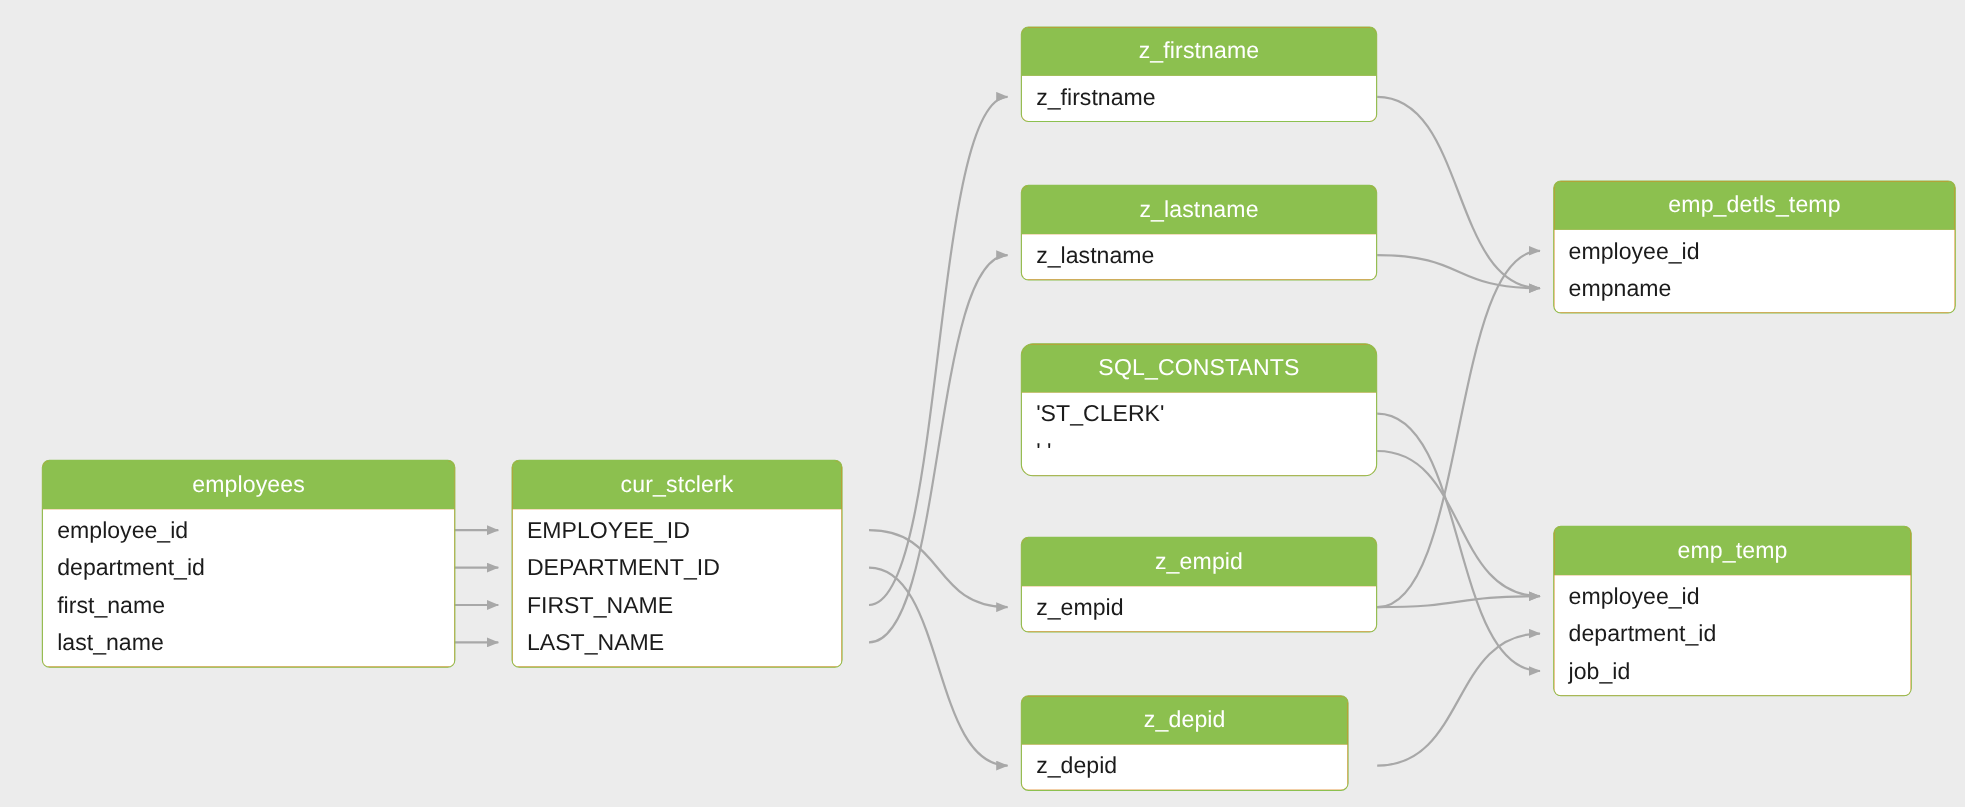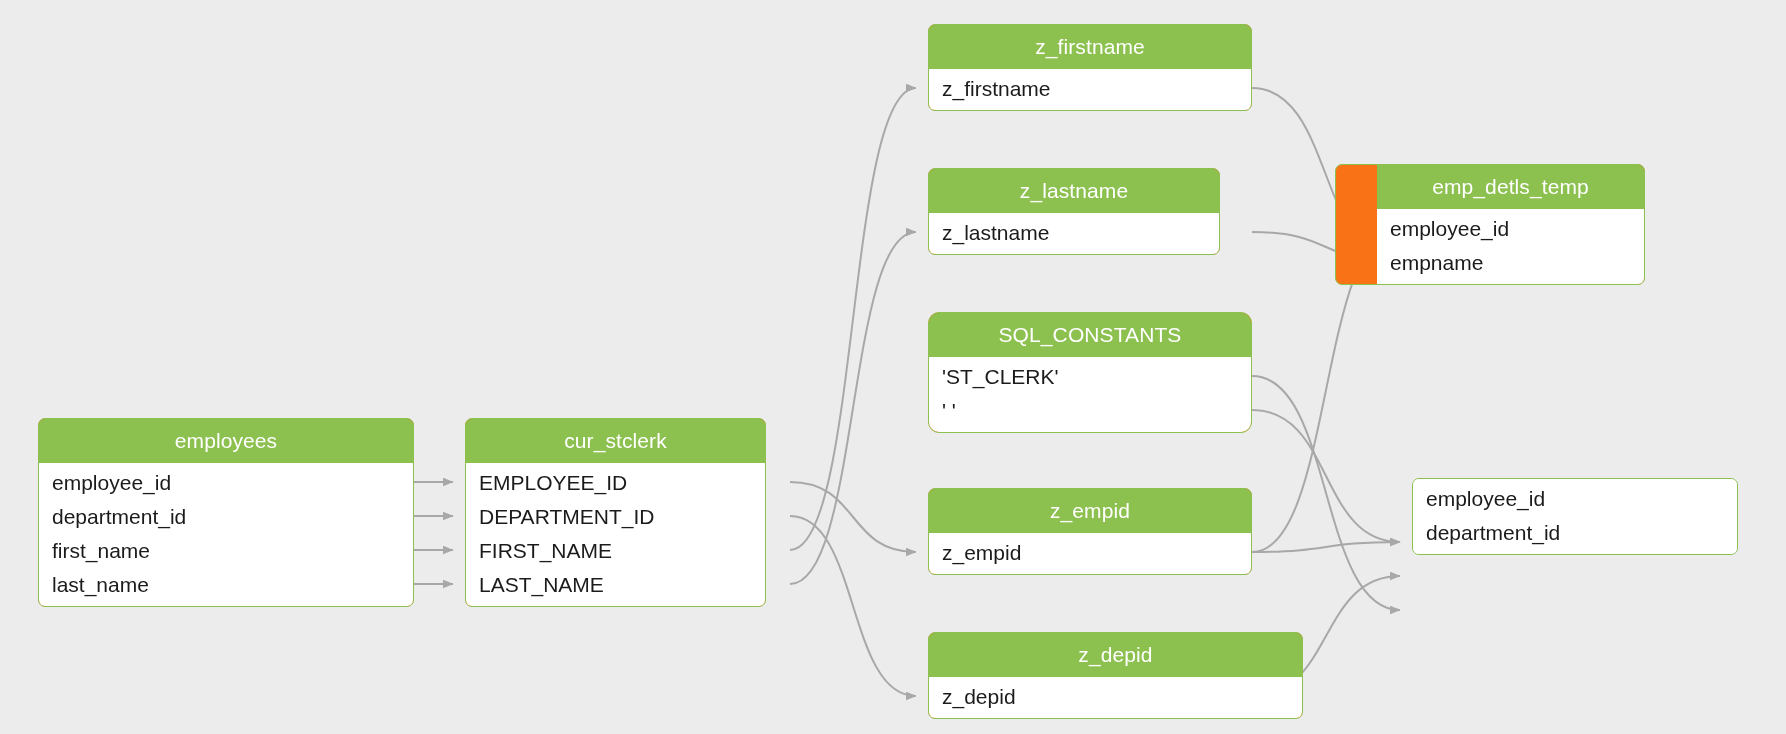--- a/index.html
+++ b/index.html
@@ -101,53 +101,55 @@
           <div class="node-field">FIRST_NAME</div>
           <div class="node-field">LAST_NAME</div>
         </div>
       </div>
       <div class="node" style="left: 928px; top: 24px; width: 324px;">
         <div class="node-header">z_firstname</div>
         <div class="node-body">
           <div class="node-field">z_firstname</div>
         </div>
       </div>
-      <div class="node" style="left: 928px; top: 168px; width: 292px;">
+      <div class="node" style="left: 928px; top: 168px; width: 324px;">
         <div class="node-header">z_lastname</div>
         <div class="node-body">
           <div class="node-field">z_lastname</div>
         </div>
       </div>
       <div class="node" style="left: 928px; top: 312px; width: 324px; border-radius: 11px;">
         <div class="node-header">SQL_CONSTANTS</div>
         <div class="node-body">
           <div class="node-field">'ST_CLERK'</div>
           <div class="node-field">' '</div>
         </div>
       </div>
       <div class="node" style="left: 928px; top: 488px; width: 324px;">
         <div class="node-header">z_empid</div>
         <div class="node-body">
           <div class="node-field">z_empid</div>
         </div>
       </div>
-      <div class="node" style="left: 928px; top: 632px; width: 375px;">
+      <div class="node" style="left: 928px; top: 632px; width: 298px;">
         <div class="node-header">z_depid</div>
         <div class="node-body">
           <div class="node-field">z_depid</div>
         </div>
       </div>
-      <div class="node" style="left: 1335px; top: 164px; width: 310px; padding-left: 41px;">
+      <div class="node" style="left: 1412px; top: 164px; width: 366px;">
         <div class="node-header">emp_detls_temp</div>
         <div class="node-body">
           <div class="node-field">employee_id</div>
           <div class="node-field">empname</div>
         </div>
       </div>
       <div class="node" style="left: 1412px; top: 478px; width: 326px;">
+        <div class="node-header">emp_temp</div>
         <div class="node-body">
           <div class="node-field">employee_id</div>
           <div class="node-field">department_id</div>
+          <div class="node-field">job_id</div>
         </div>
       </div>
     </div>
 
 </div>
 
 </body></html>

